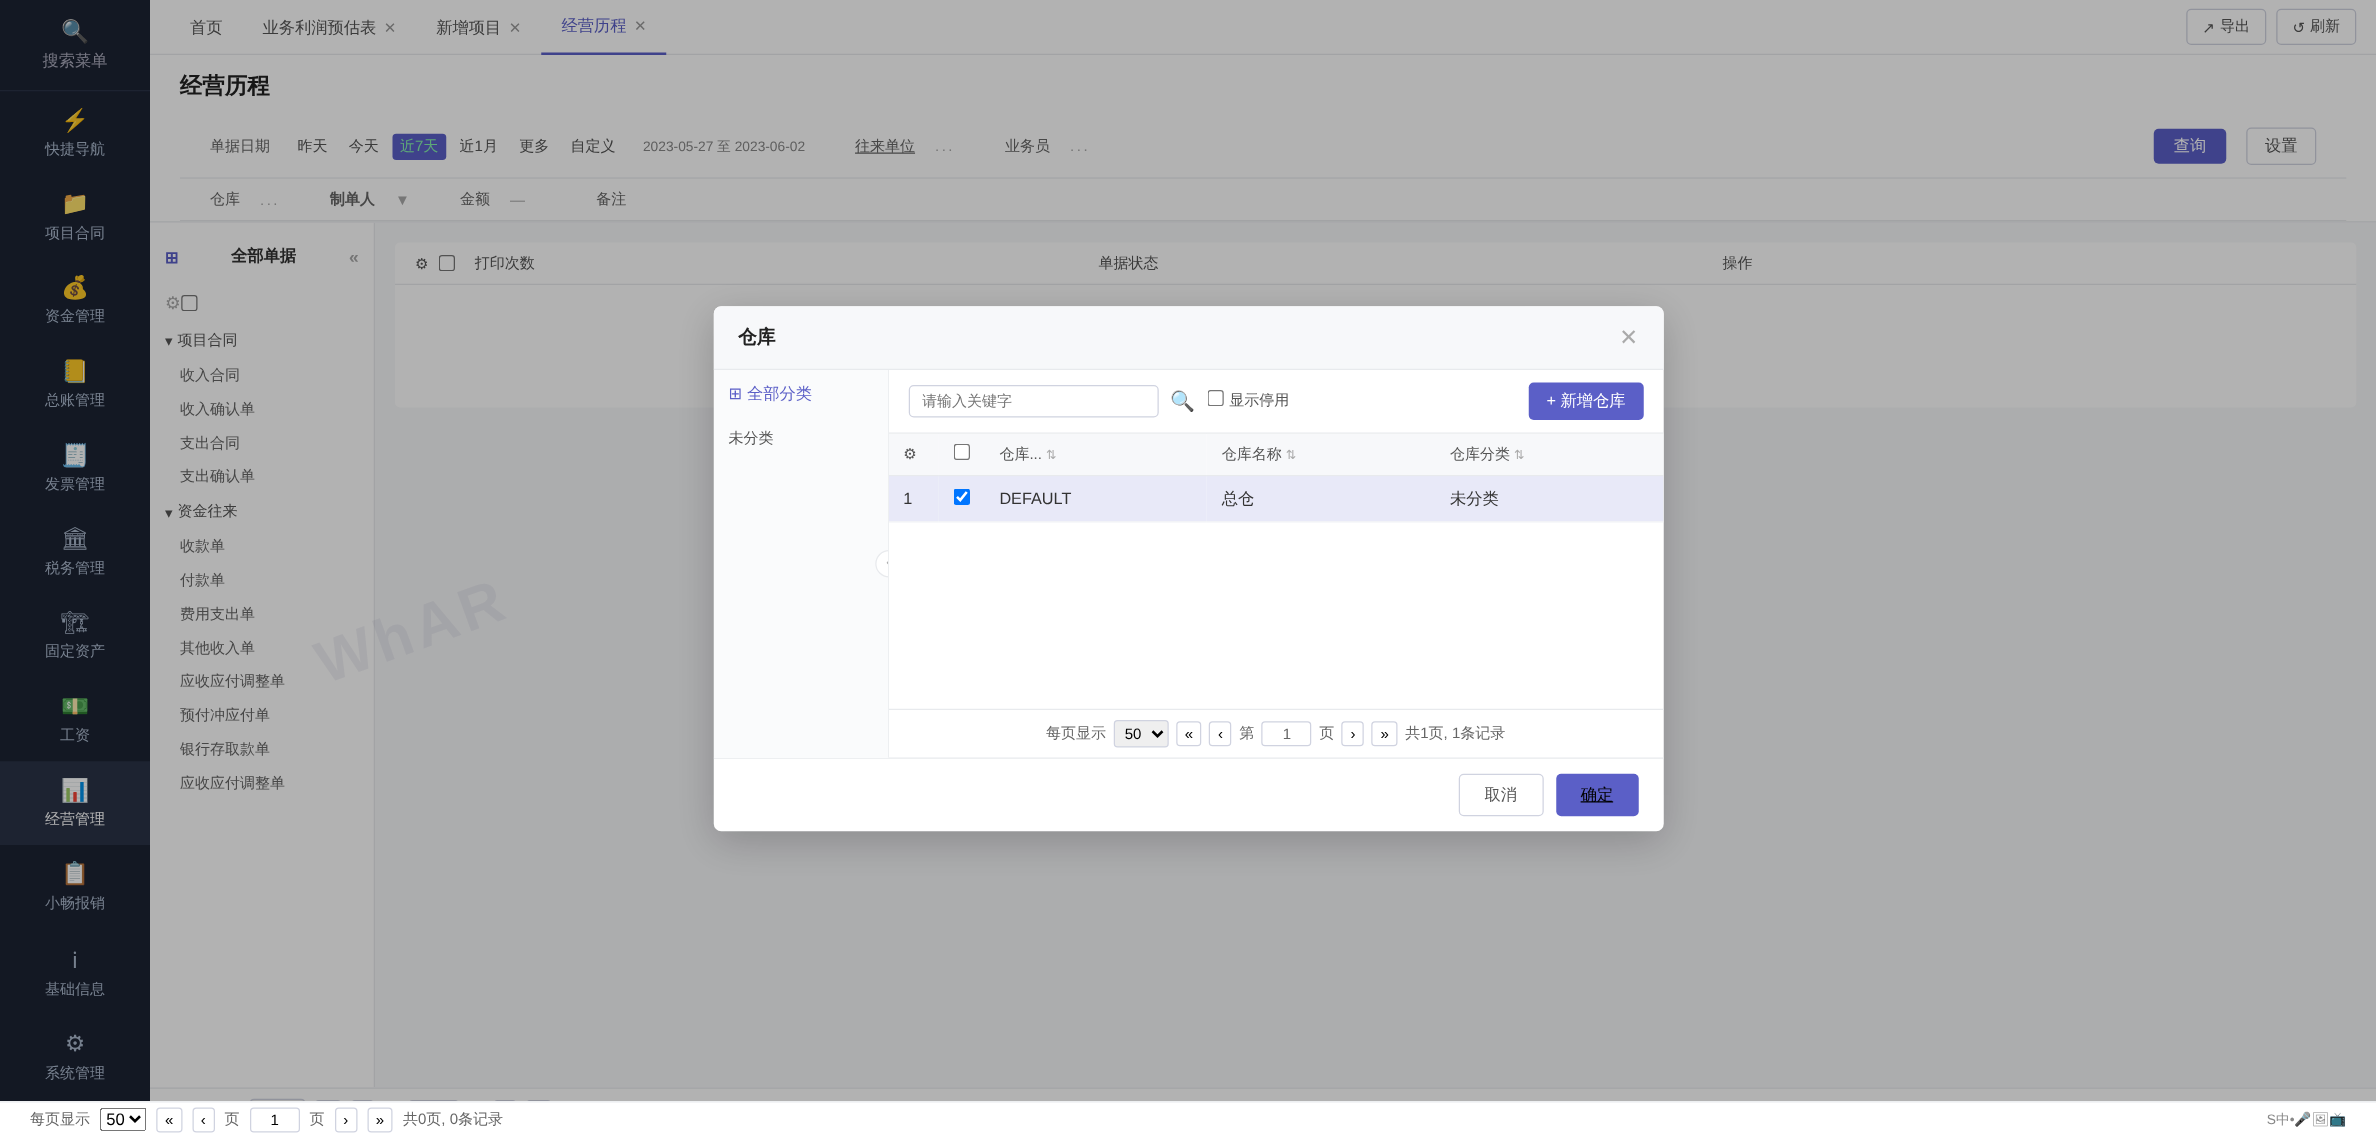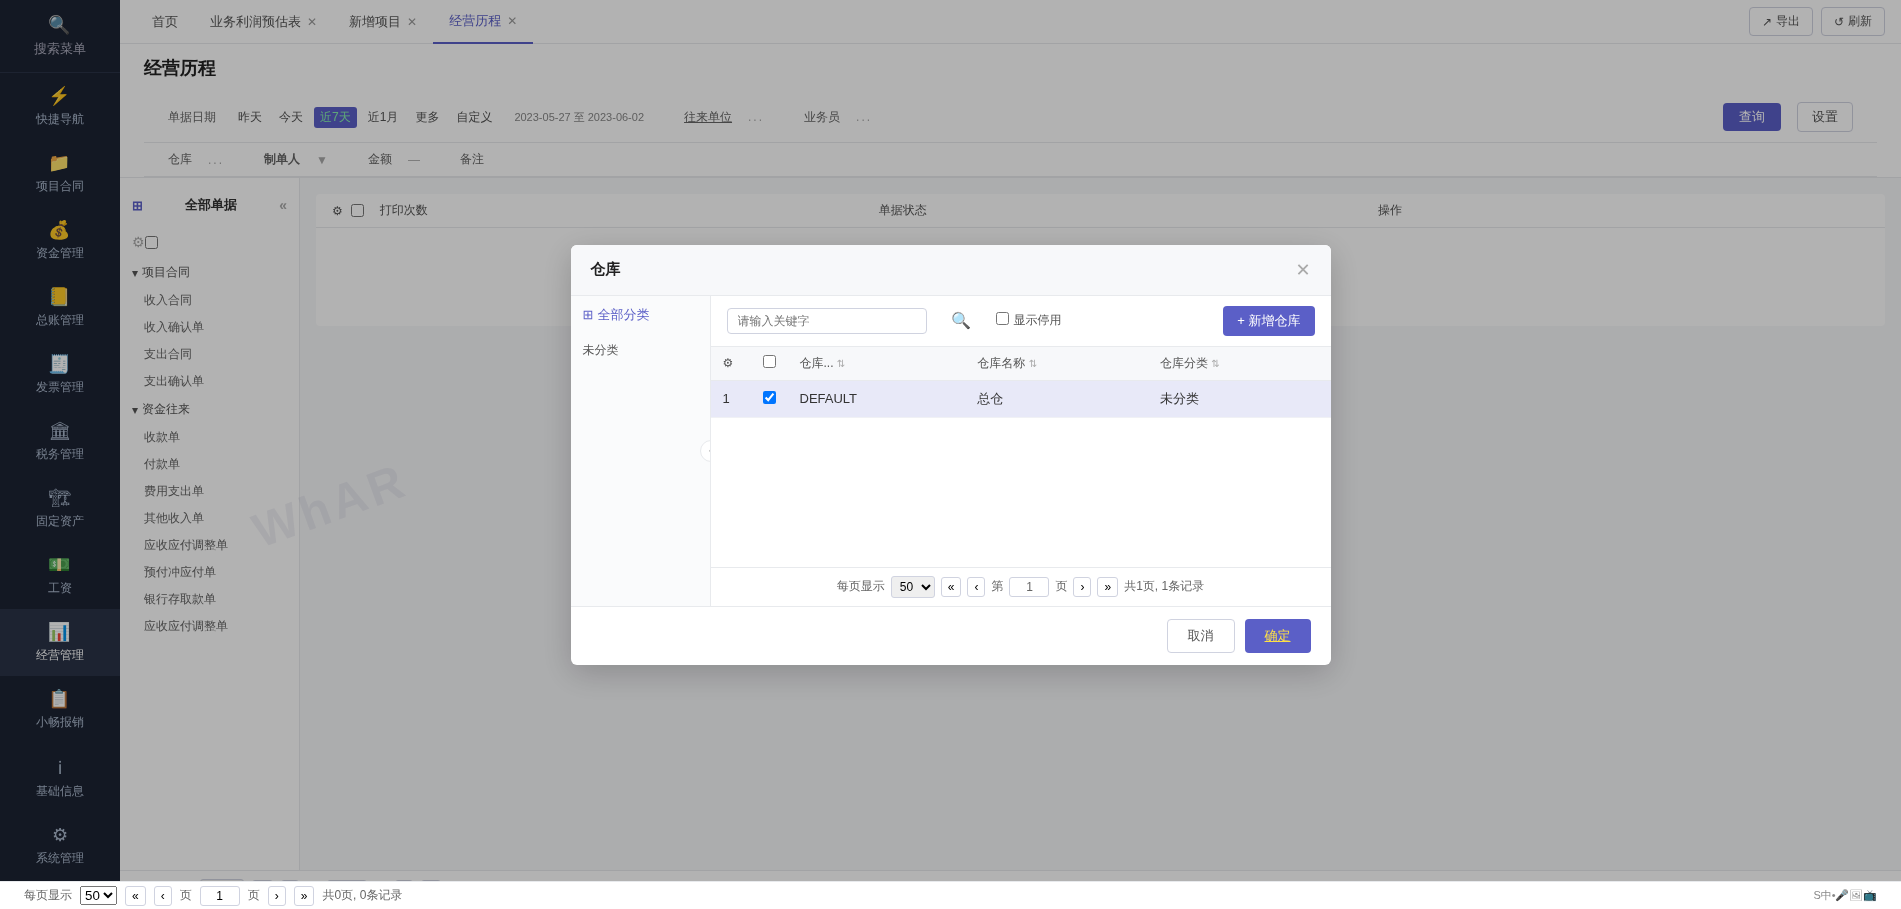--- a/index.html
+++ b/index.html
@@ -345,21 +345,21 @@
     .modal-right {
       flex: 1;
       display: flex;
       flex-direction: column;
       overflow: hidden;
     }
     .modal-toolbar {
       padding: 10px 16px;
       display: flex;
       align-items: center;
-      gap: 25px;
+      gap: 10px;
       border-bottom: 1px solid #e8eaed;
     }
     .modal-search-input {
       border: 1px solid #d0d3e0;
       border-radius: 4px;
       padding: 5px 10px;
       font-size: 12px;
       width: 200px;
       color: #333;
       outline: none;
@@ -470,21 +470,21 @@
       border: 1px solid #d0d3e0;
       background: #fff;
       border-radius: 4px;
       font-size: 13px;
       color: #555;
       cursor: pointer;
     }
     .btn-confirm {
       padding: 7px 20px;
       background: #5b5fc7;
-      color: #fde047;
+      color: #000000;
       border: none;
       border-radius: 4px;
       font-size: 13px;
       cursor: pointer;
       text-decoration: underline;
     }
 
     .right-content-table {
       background: #fff;
       border-radius: 4px;
@@ -657,21 +657,21 @@
     <div class="filter-bar2">
       <span class="filter-label">仓库</span>
       <span class="filter-dots">...</span>
 
       <span class="filter-label" style="margin-left:24px;font-weight:bold;">制单人</span>
       <span style="color:#aaa;cursor:pointer;">▼</span>
 
       <span class="filter-label" style="margin-left:24px;">金额</span>
       <span style="color:#aaa;">—</span>
 
-      <span class="filter-label" style="margin-left:24px;">备注</span>
+      <span class="filter-label" style="margin-left:41px;">备注</span>
     </div>
   </div>
 
   <div class="content-area" style="position:relative;">
 
     <div class="watermark">WhAR</div>
 
     <div class="left-nav">
       <div class="left-nav-header">
         <span style="color:#5b5fc7;">⊞</span>

